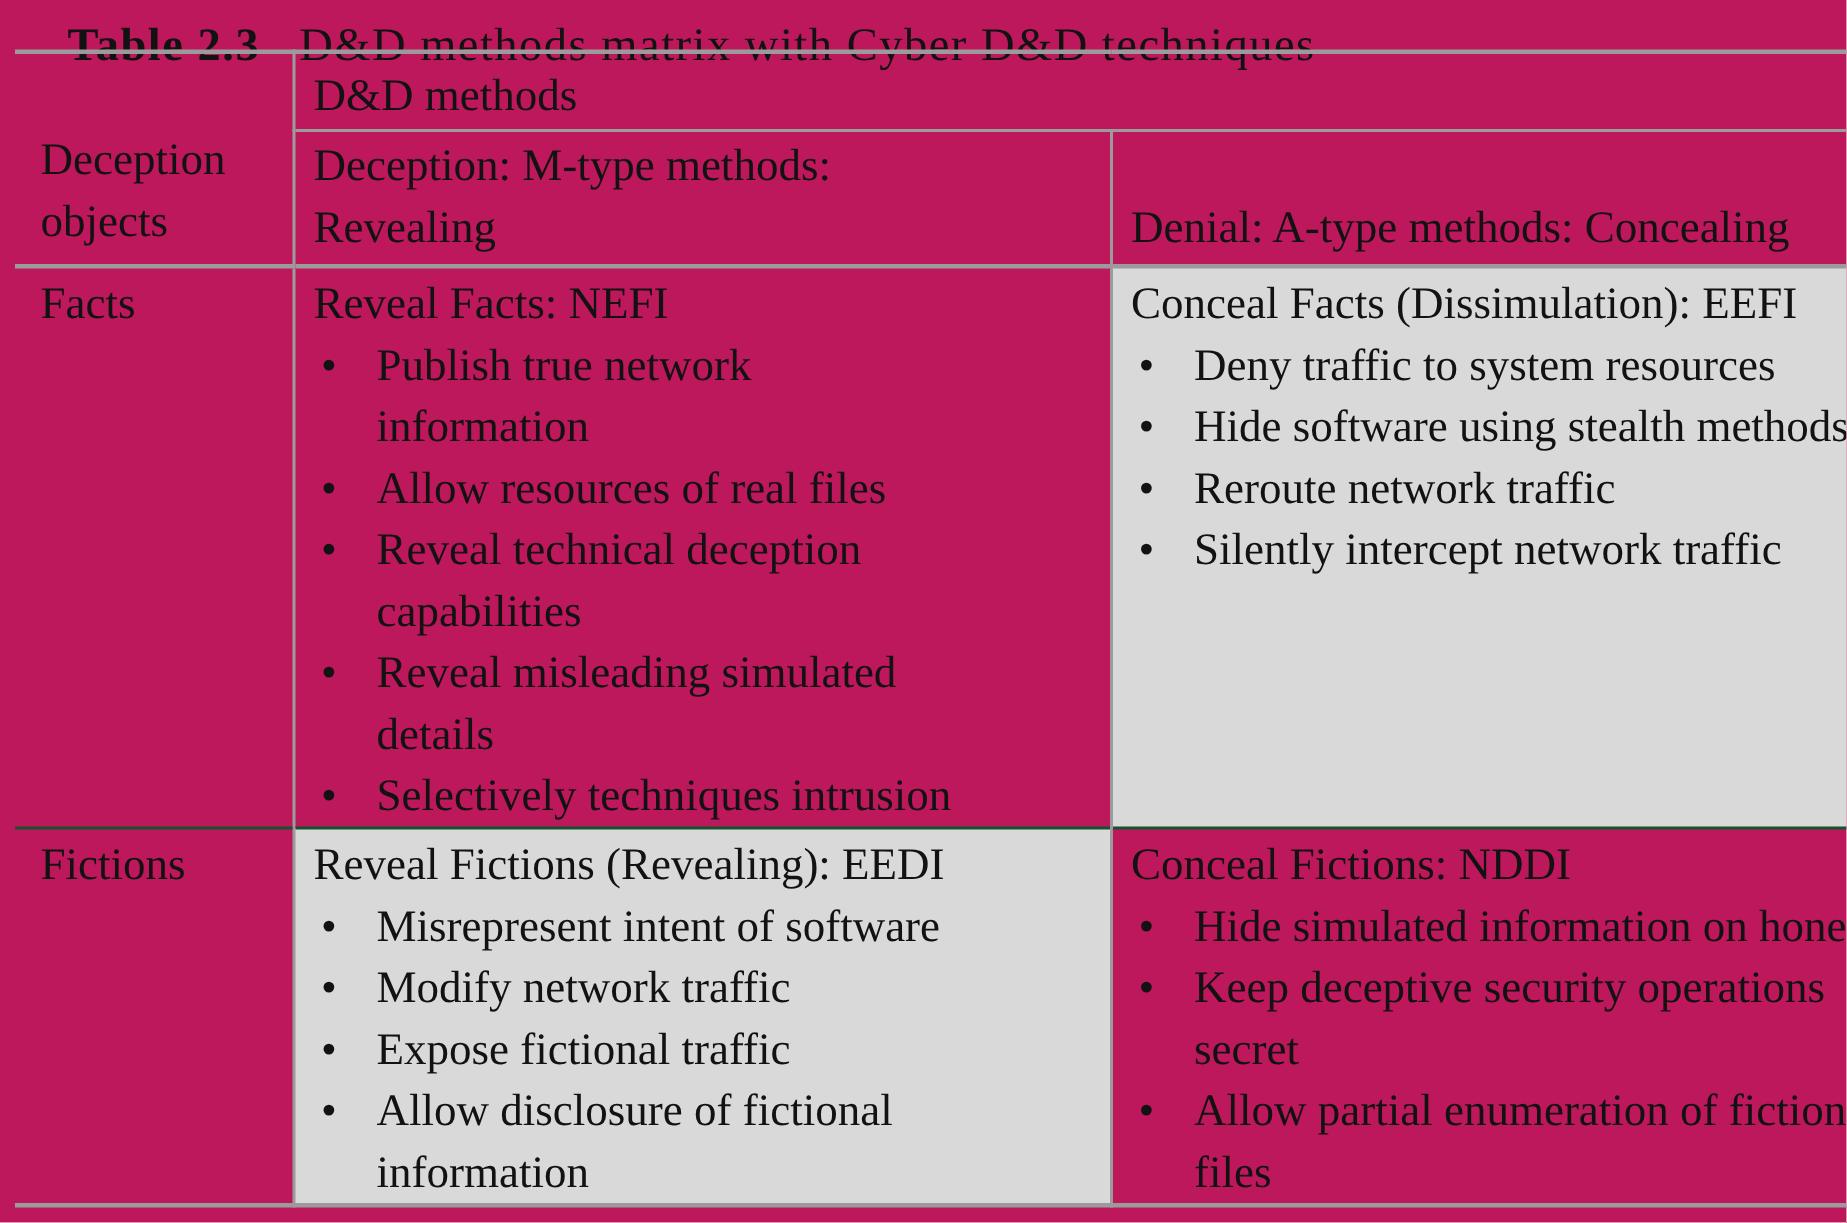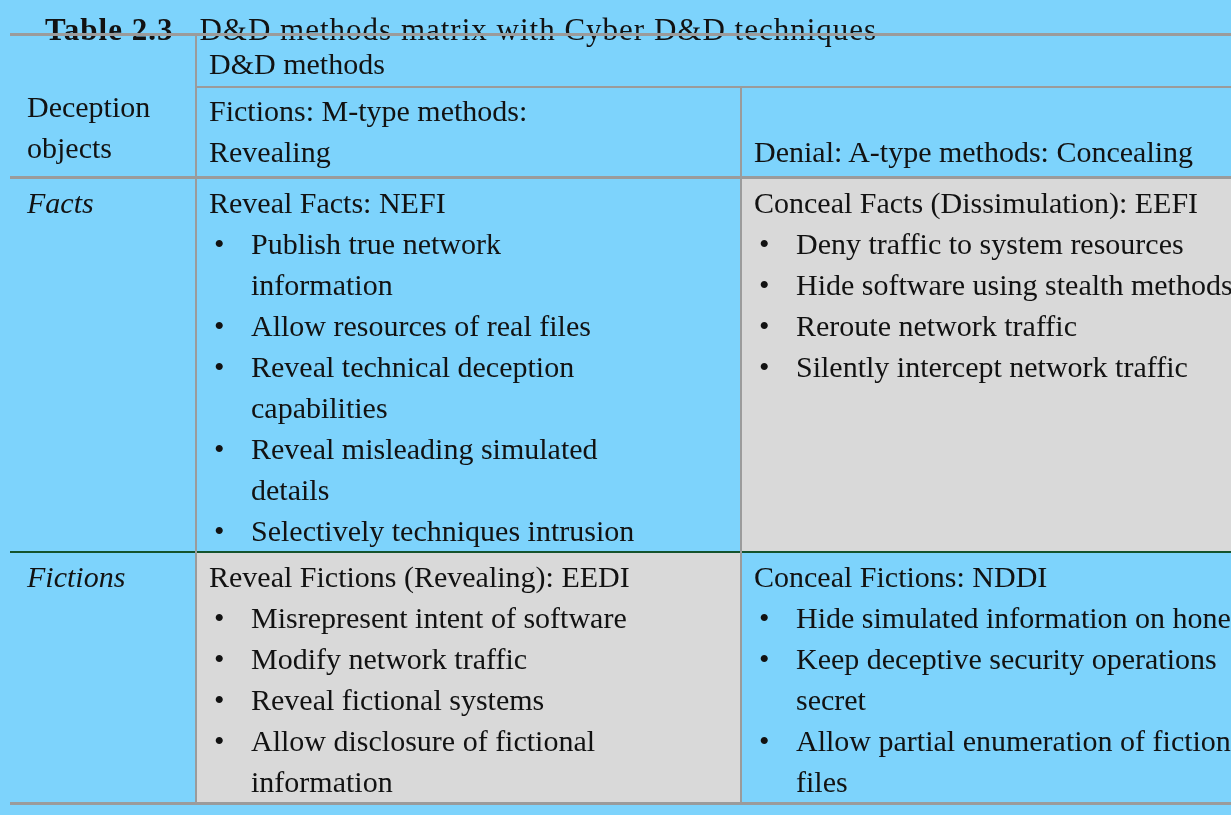--- a/index.html
+++ b/index.html
@@ -1,18 +1,18 @@
 <!DOCTYPE html>
 <html><head>
 <meta charset="utf-8">
 <style>
   html,body { margin:0; padding:0; background:#ffffff; }
   .page {
     position:relative; width:1231px; height:815px; overflow:hidden;
-    background:#7dd3fc; color:#121212;
+    background:#be185d; color:#121212;
     font-family:"Liberation Serif","DejaVu Serif",serif;
   }
   
   .caption {
     position:absolute; top:-17px; left:10px;
     font-size:31px; line-height:31px; letter-spacing:1px; white-space:pre;
   }
   .caption .lbl { font-weight:bold; padding-right:26px; }
 
   table.dd {
@@ -28,21 +28,21 @@
 
   .vline   { border-right:2px solid #9b9b9b; }
   .hdr-obj { vertical-align:bottom; padding:0 0 8px 17px; white-space:pre; }
   .hdr-grp { vertical-align:bottom; height:46px; padding:2px 0 2px 12px;
              border-bottom:2px solid #9b9b9b; }
   .hdr2    { vertical-align:bottom; height:84px; padding:0 0 4px 12px; white-space:pre; }
 
   tr.data-sep-thick td { border-top:3px solid #9b9b9b; }
   tr.data-sep-thin  td { border-top:2px solid #14532d; }
 
-  .obj-cell  { font-style:italic; padding:3px 0 0 17px; }
+  .obj-cell  { padding:3px 0 0 17px; }
   .cell      { padding:3px 0 0 0; }
   .shaded    { background:#d9d9d9; }
   .cell-title{ padding-left:12px; white-space:pre; }
   .bullet    { display:flex; padding-left:17px; }
   .dot       { flex:none; width:37px; }
   .btext     { white-space:pre; }
 </style>
 </head>
 <body>
 
@@ -60,21 +60,21 @@
       </colgroup>
 
     <tbody>
         <tr>
       <td rowspan="2" class="hdr-obj vline">Deception
 objects</td>
       <td colspan="2" class="hdr-grp">D&amp;D methods</td>
     </tr>
 
     <tr>
-      <td class="hdr2 vline">Fictions: M-type methods:
+      <td class="hdr2 vline">Deception: M-type methods:
 Revealing</td>
       <td class="hdr2">Denial: A-type methods: Concealing</td>
     </tr>
 
     <tr class="data-sep-thick">
       <td class="obj-cell vline">Facts</td>
       <td class="cell vline">
         <div class="cell-title">Reveal Facts: NEFI</div>
         <div class="bullet">
               <span class="dot">•</span>
@@ -128,21 +128,21 @@
         <div class="bullet">
               <span class="dot">•</span>
               <span class="btext">Misrepresent intent of software</span>
             </div>
         <div class="bullet">
               <span class="dot">•</span>
               <span class="btext">Modify network traffic</span>
             </div>
         <div class="bullet">
               <span class="dot">•</span>
-              <span class="btext">Reveal fictional systems</span>
+              <span class="btext">Expose fictional traffic</span>
             </div>
         <div class="bullet">
               <span class="dot">•</span>
               <span class="btext">Allow disclosure of fictional
 information</span>
             </div>
       </td>
       <td class="cell">
         <div class="cell-title">Conceal Fictions: NDDI</div>
         <div class="bullet">

